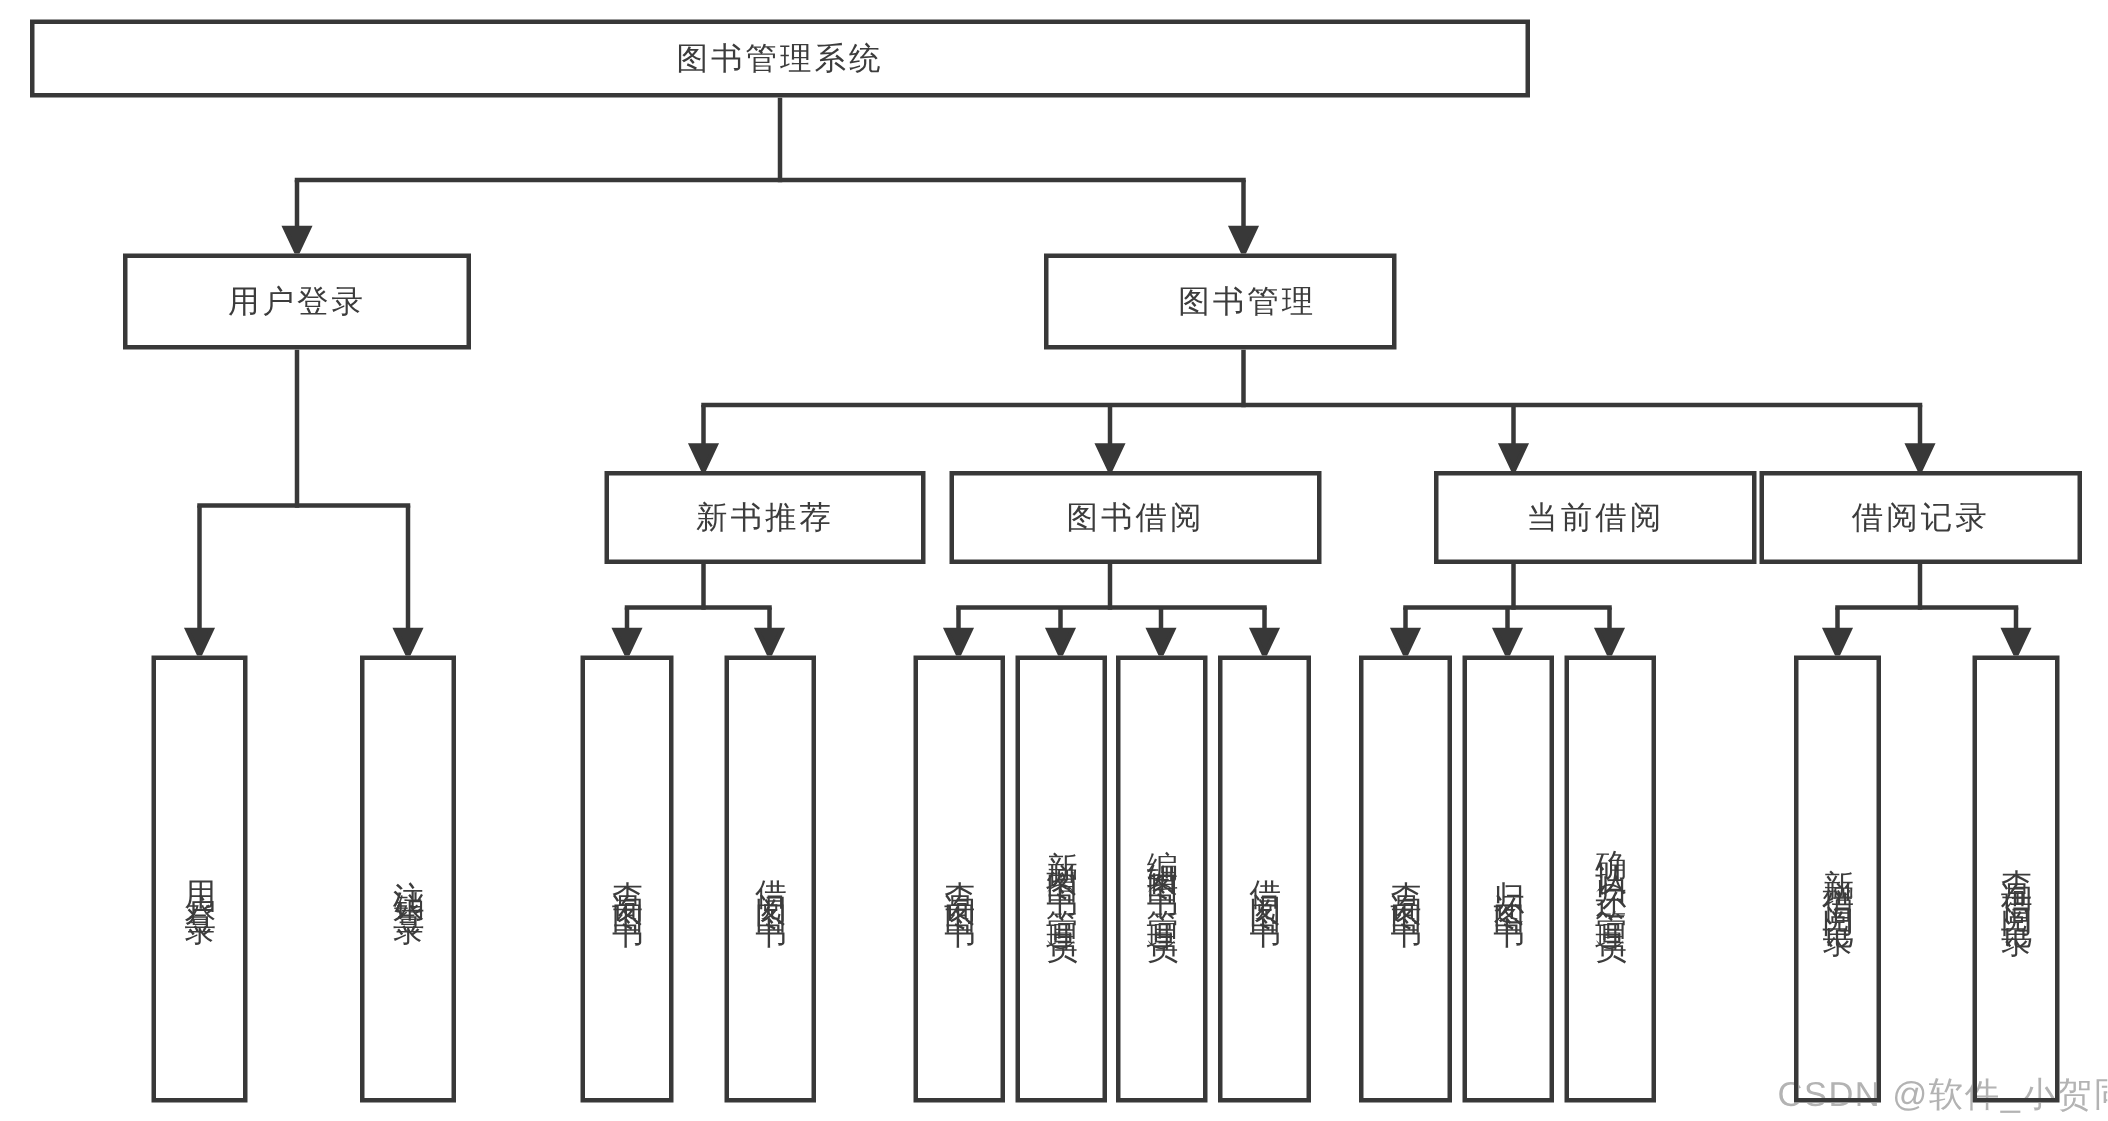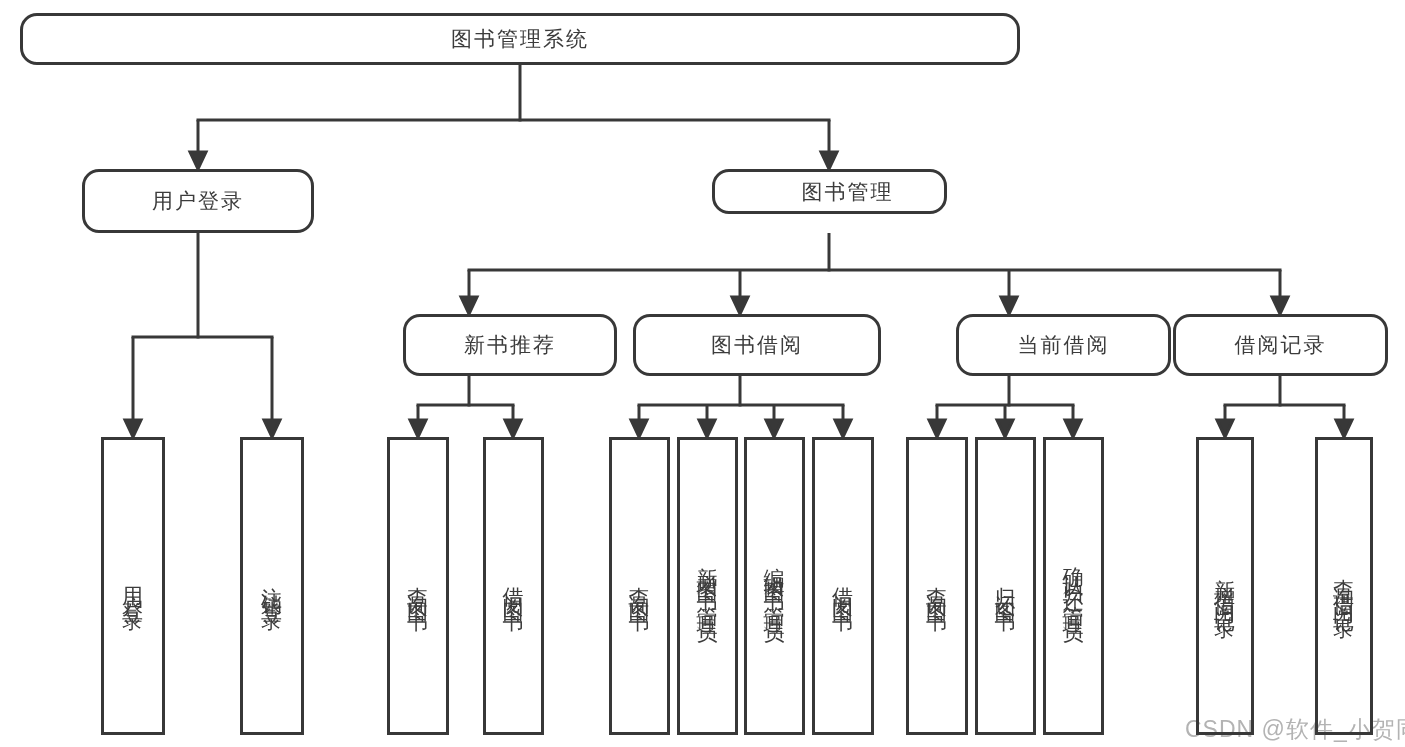--- a/index.html
+++ b/index.html
@@ -25,21 +25,20 @@
     box-sizing:border-box;
     background:var(--box-bg);
     border:3px solid var(--line-color);
     color:var(--text-color);
     display:flex;align-items:center;justify-content:center;
   }
   .hbox{
     font-size:21px;
     letter-spacing:2px;
     white-space:nowrap;
-    border-radius:17px;
   }
   .vbox{
     writing-mode:vertical-rl;
     text-orientation:mixed;
     font-size:21px;
     letter-spacing:8px;
     line-height:1;
     text-align:center;
   }
   .watermark{
@@ -132,21 +131,21 @@
         <polygon points="1217,420 1233,420 1225,437"></polygon>
         <line x1="1344" y1="405" x2="1344" y2="421"></line>
         <polygon points="1336,420 1352,420 1344,437"></polygon>
       </g>
     </g>
   </svg>
 
   <div class="node hbox" style="left:20px;top:13px;width:1000px;height:52px;">图书管理系统</div>
 
   <div class="node hbox" style="left:82px;top:169px;width:232px;height:64px;">用户登录</div>
-  <div class="node hbox" style="left:712px;top:169px;width:235px;height:45px;padding-left:36px;">图书管理</div>
+  <div class="node hbox" style="left:696px;top:169px;width:235px;height:64px;padding-left:36px;">图书管理</div>
 
   <div class="node hbox" style="left:362px;top:314px;width:214px;height:62px;margin-left:41px;">新书推荐</div>
   <div class="node hbox" style="left:633px;top:314px;width:248px;height:62px;">图书借阅</div>
   <div class="node hbox" style="left:956px;top:314px;width:215px;height:62px;">当前借阅</div>
   <div class="node hbox" style="left:1173px;top:314px;width:215px;height:62px;">借阅记录</div>
 
   <div class="node vbox" style="left:101px;top:437px;width:64px;height:298px;">用户登录</div>
   <div class="node vbox" style="left:240px;top:437px;width:64px;height:298px;">注销登录</div>
 
   <div class="node vbox" style="left:387px;top:437px;width:62px;height:298px;">查询图书</div>

